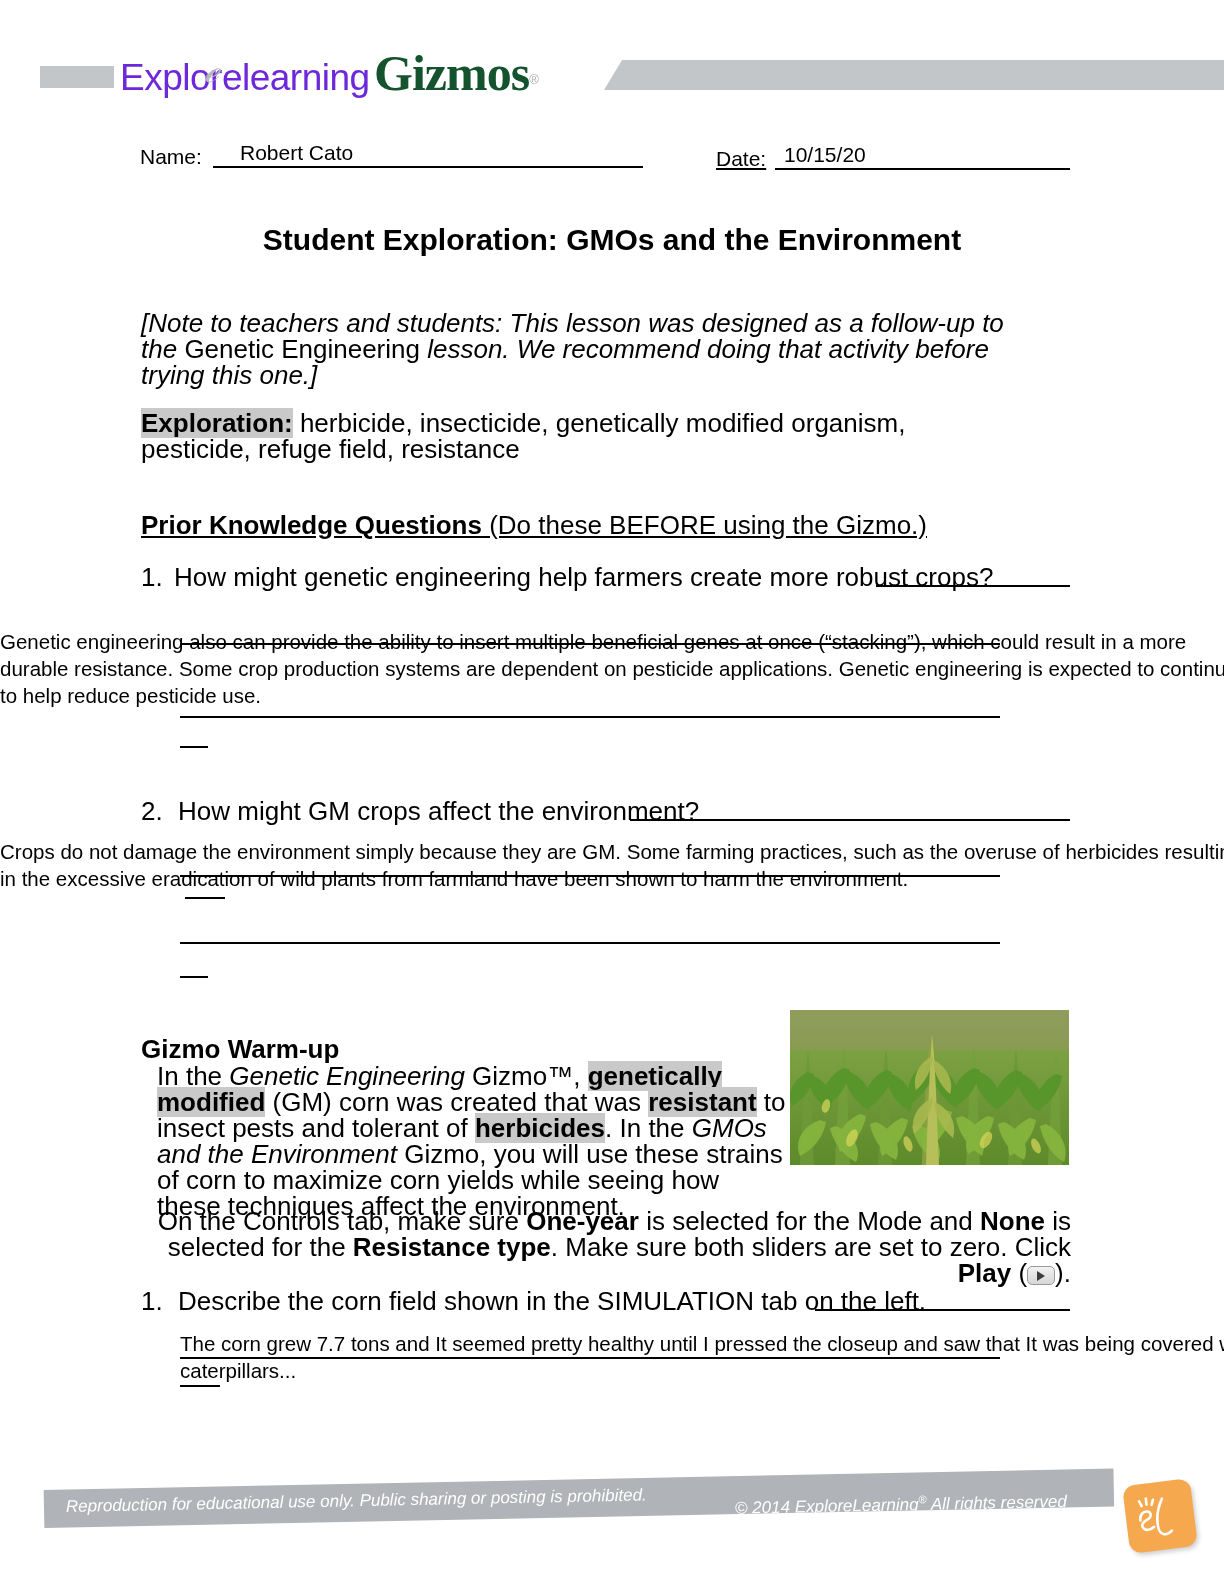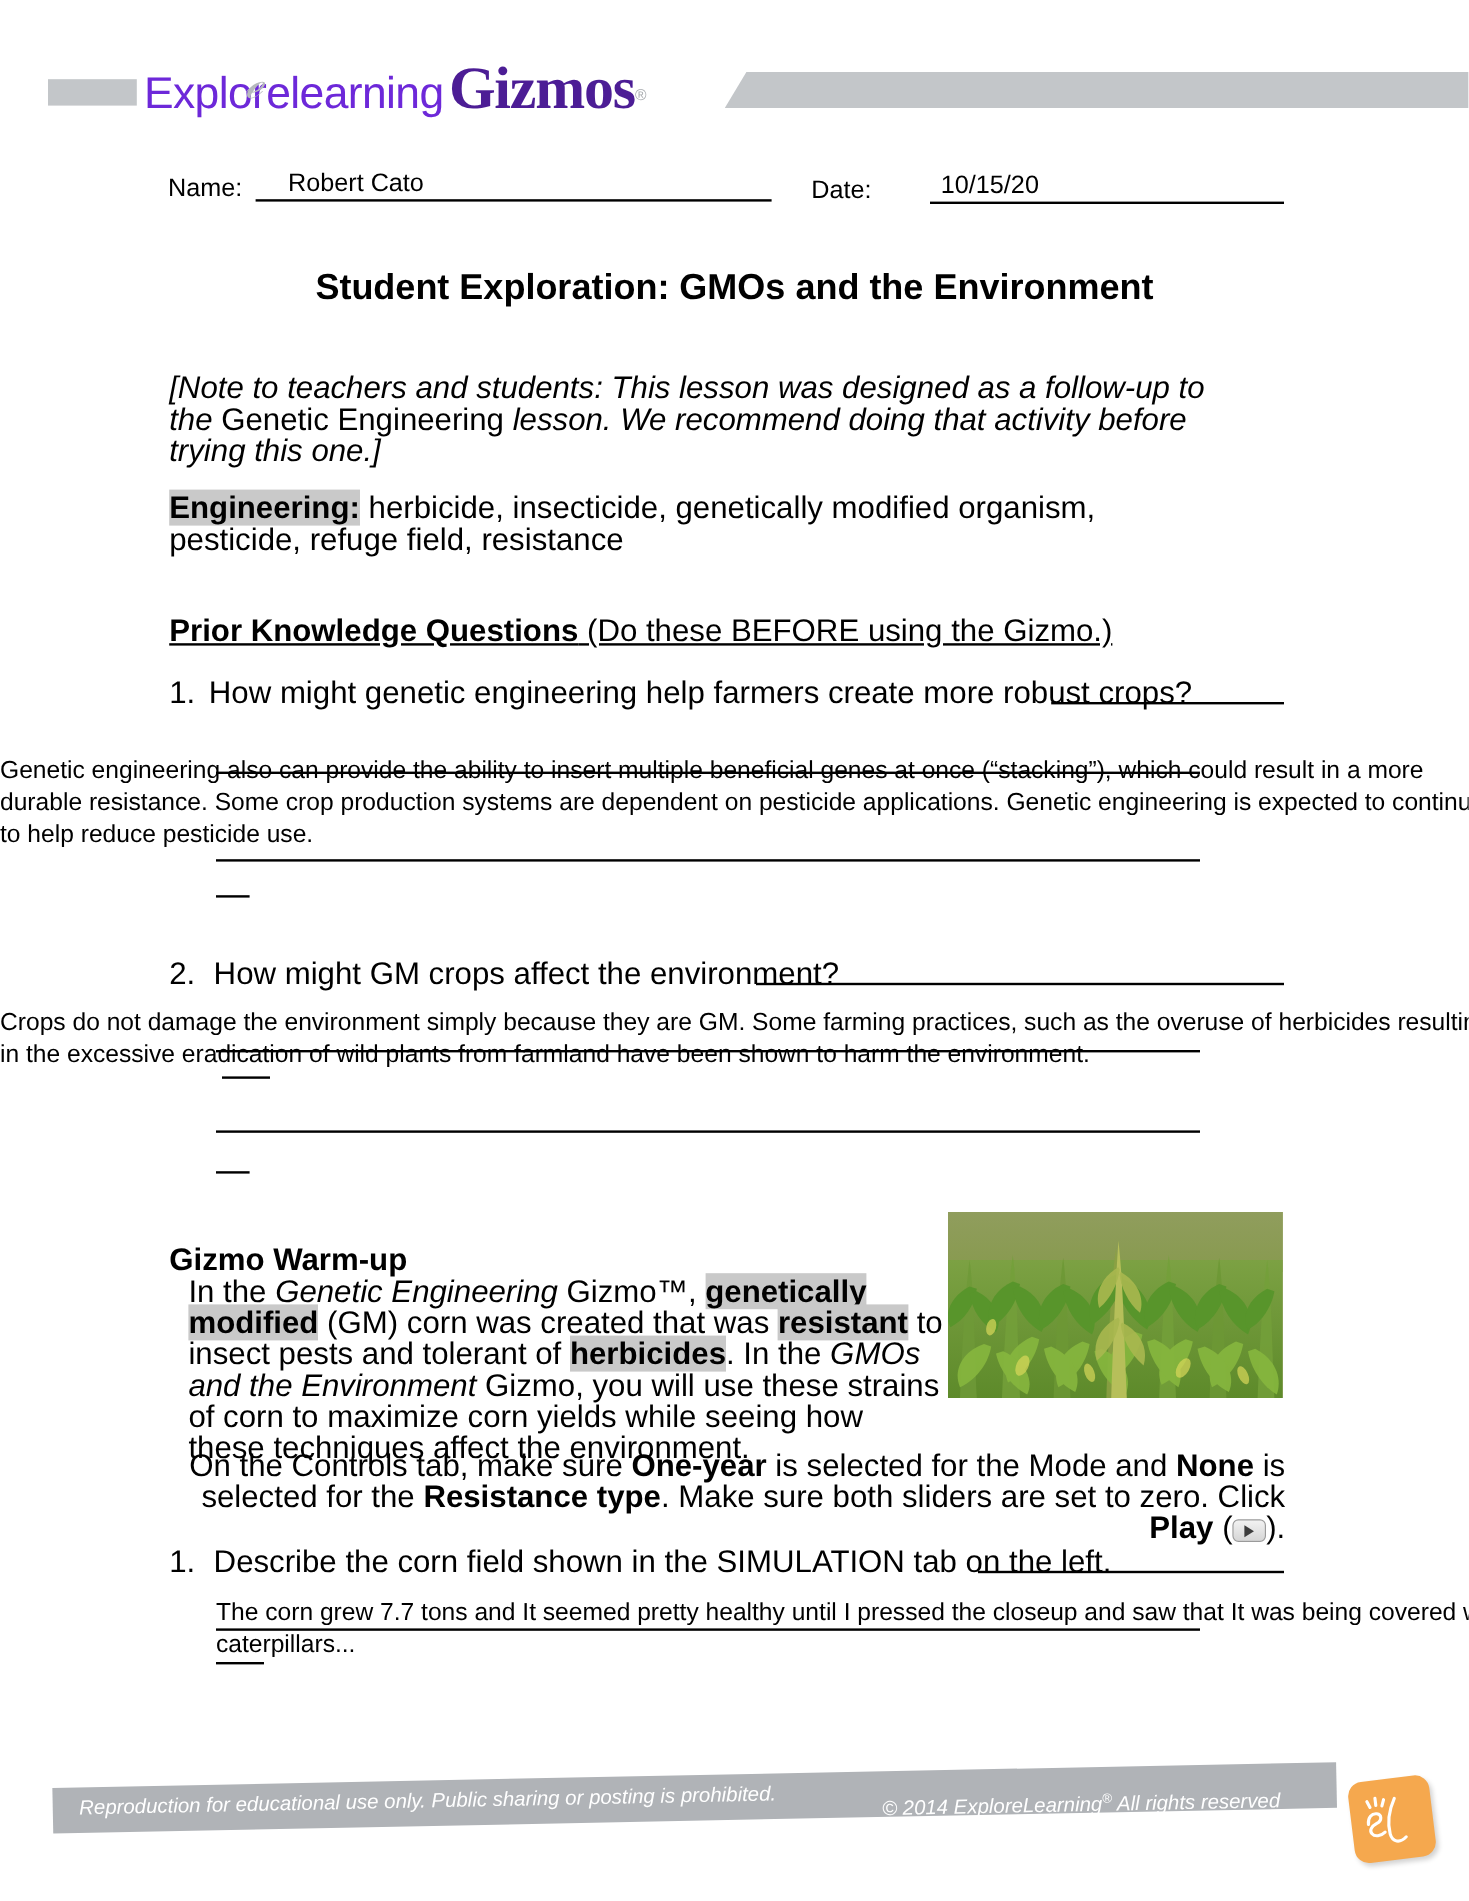--- a/index.html
+++ b/index.html
@@ -42,21 +42,21 @@
     font-family: "Liberation Sans", sans-serif;
     font-size: 37px;
     color: #6d28d9;
     letter-spacing: -0.5px;
     vertical-align: baseline;
   }
   .hdr-gizmos {
     font-family: "Liberation Serif", serif;
     font-weight: bold;
     font-size: 50px;
-    color: #4c1d95;
+    color: #14532d;
     letter-spacing: -1px;
     vertical-align: baseline;
   }
   .hdr-reg {
     font-family: "Liberation Sans", sans-serif;
     font-size: 13px;
     color: #a9acb0;
     vertical-align: super;
   }
   .hdr-swirl {
@@ -212,32 +212,32 @@
       <span class="hdr-explore">Explore</span><span class="hdr-explore">learning</span>
       <span class="hdr-gizmos">Gizmos</span><span class="hdr-reg">®</span>
     </div>
     <div class="hdr-swirl">ℯ</div>
   </div>
 
   <div class="field-label" style="left:140px; top:146px;">Name:</div>
   <div class="field-value" style="left:240px; top:142px;">Robert Cato</div>
   <div class="field-rule" style="left:213px; top:166px; width:430px;"></div>
 
-  <div class="field-label" style="left:676px; top:148px;">Date:</div>
+  <div class="field-label" style="left:716px; top:148px;text-decoration:underline;">Date:</div>
   <div class="field-value" style="left:784px; top:144px;">10/15/20</div>
   <div class="field-rule" style="left:775px; top:168px; width:295px;"></div>
 
   <div class="doc-title">Student Exploration: GMOs and the Environment</div>
 
   <div class="blk" style="left:141px; top:310px; width:880px;">
     <span class="ital">[Note to teachers and students: This lesson was designed as a follow-up to the </span><span>Genetic Engineering</span><span class="ital"> lesson. We recommend doing that activity before trying this one.]</span>
   </div>
 
   <div class="blk" style="left:141px; top:410px; width:880px;">
-    <span class="bold hl">Engineering:</span><span> herbicide, insecticide, genetically modified organism, pesticide, refuge field, resistance</span>
+    <span class="bold hl">Exploration:</span><span> herbicide, insecticide, genetically modified organism, pesticide, refuge field, resistance</span>
   </div>
 
   <div class="blk" style="left:141px; top:512px; width:880px;text-decoration:underline;">
     <span class="bold">Prior Knowledge Questions</span><span> (Do these BEFORE using the Gizmo.)</span>
   </div>
 
   <div class="blk" style="left:141px; top:564px;">1.</div>
   <div class="blk" style="left:174px; top:564px; white-space:nowrap;">How might genetic engineering help farmers create more robust crops?</div>
   <div class="rule" style="left:876px; top:585px; width:194px;"></div>
 

